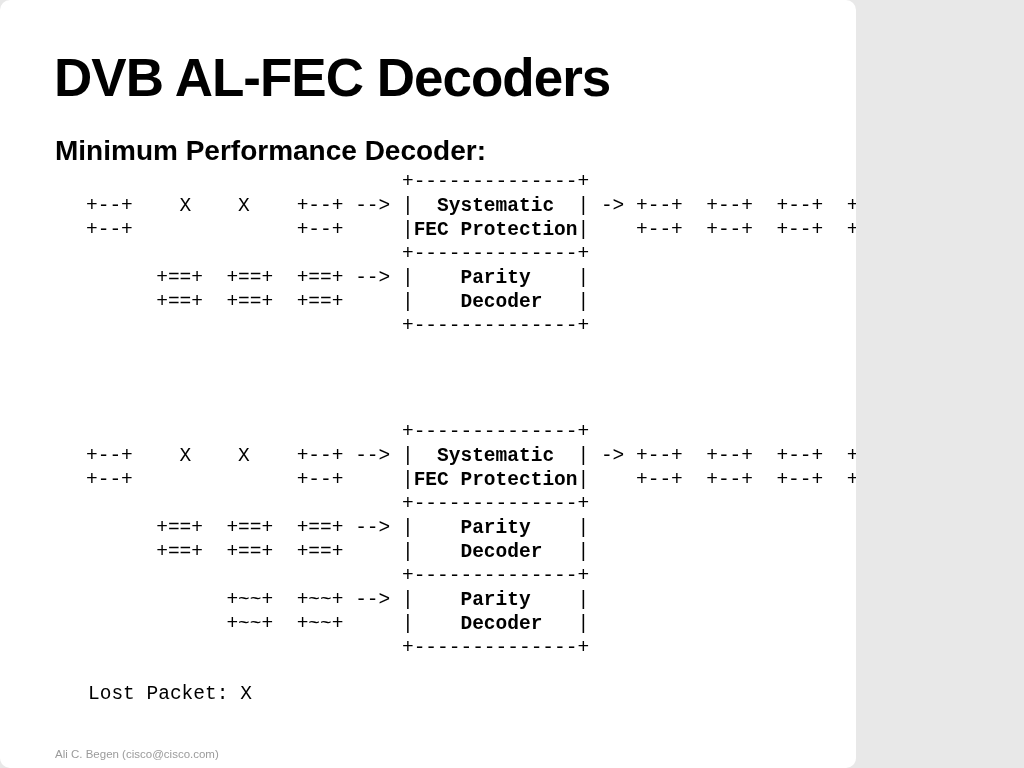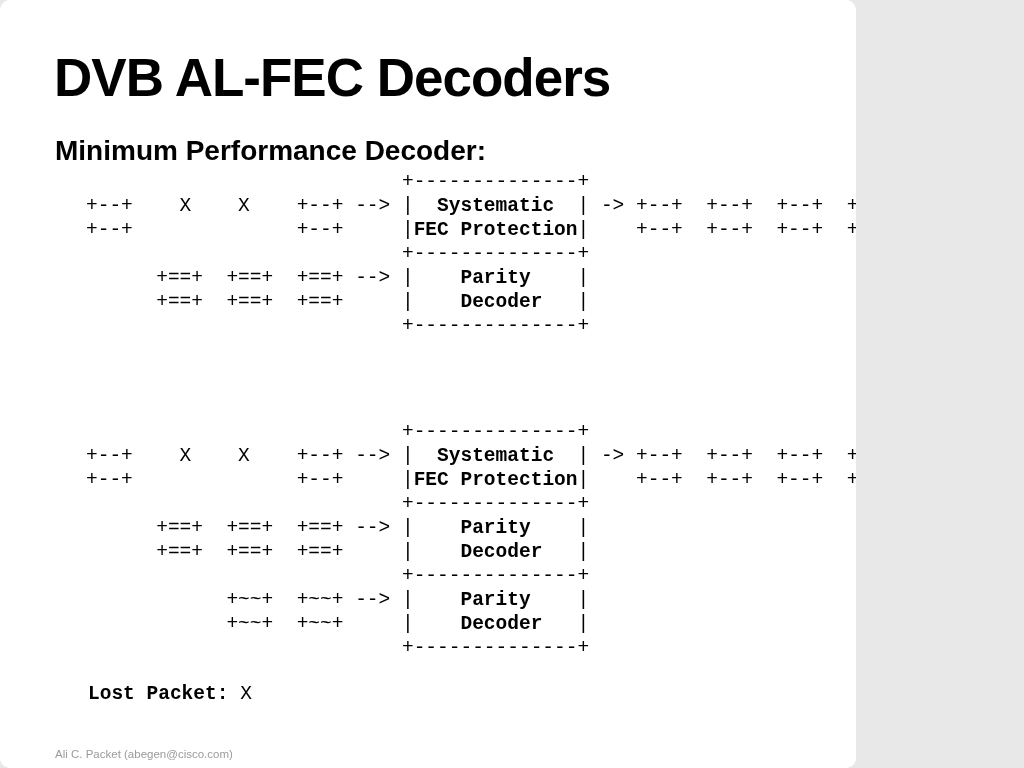--- a/index.html
+++ b/index.html
@@ -47,21 +47,21 @@
   .ascii-enhanced { top: 420px; }
   .legend {
     position: absolute;
     left: 88px;
     top: 682px;
     font-family: "Liberation Mono", monospace;
     font-size: 19.5px;
     line-height: 24px;
     white-space: pre;
   }
-  .legend .legend-label { font-weight: bold; }
+  .legend .legend-label { font-weight: normal; }
   .footer-author {
     position: absolute;
     left: 55px;
     top: 748px;
     font-size: 11.5px;
     color: #9b9b9b;
     white-space: nowrap;
   }
   .page-number {
     position: absolute;
@@ -95,17 +95,17 @@
                            +--------------+
       +==+  +==+  +==+ --&gt; |    <b>Parity</b>    |
       +==+  +==+  +==+     |    <b>Decoder</b>   |
                            +--------------+
             +~~+  +~~+ --&gt; |    <b>Parity</b>    |
             +~~+  +~~+     |    <b>Decoder</b>   |
                            +--------------+</pre>
 
   <div class="legend"><span class="legend-label">Lost Packet:</span> <span>X</span></div>
 
-  <div class="footer-author">Ali C. Packet (abegen@cisco.com)</div>
+  <div class="footer-author">Ali C. Begen (cisco@cisco.com)</div>
 
   <div class="page-number">4</div>
 
 </div>
 
 </body></html>

